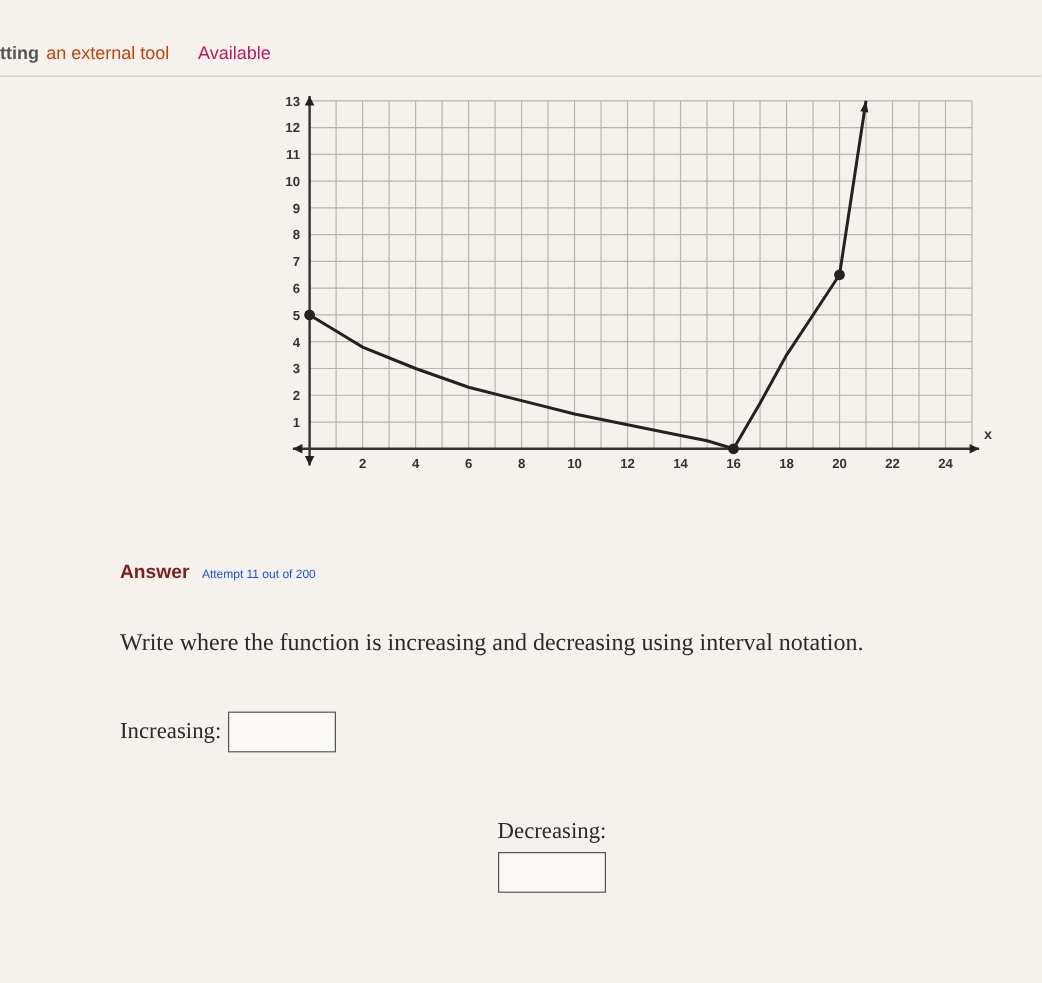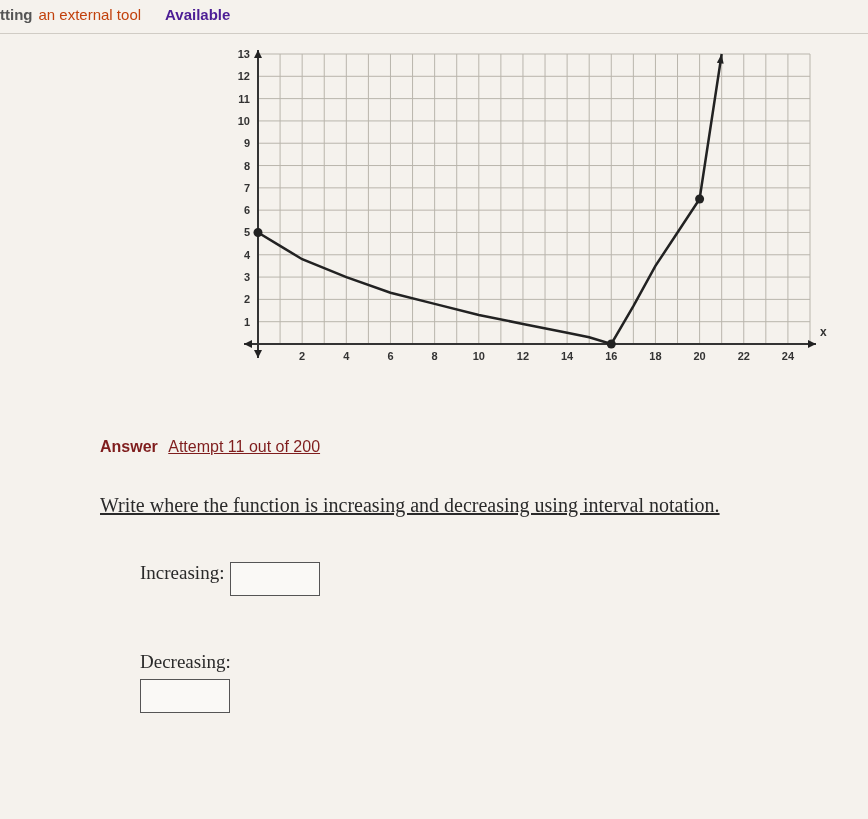--- a/index.html
+++ b/index.html
@@ -12,51 +12,51 @@
     color: #333;
   }
   .header {
     display: flex;
     align-items: flex-end;
     gap: 6px;
     padding: 6px 0 10px 0;
     border-bottom: 1px solid #d0ccc5;
     font-size: 15px;
     color: #6b6b6b;
+    margin-top: 30px;
   }
-  .header .bold { font-weight: 700; color: #4c1d95; }
+  .header .bold { font-weight: 400; color: #be185d; }
   .header .tting { color: #555; font-weight: 600; margin-left: 0; }
   .header .ext { color: #c2410c; margin-right: 18px; }
   .chart-wrap {
     width: 600px;
     margin: 10px 0 0 210px;
     position: relative;
   }
   .answer-block {
     margin: 60px 0 0 100px;
     width: 720px;
   }
   .answer-line { font-size: 16px; color: #333; }
   .answer-line .lbl { font-weight: 700; color: #7f1d1d; }
-  .answer-line .attempt { color: #7f1d1d; font-size: 16px; margin-left: 6px; text-decoration: underline; }
+  .answer-line .attempt { color: #1d4ed8; font-size: 10px; margin-left: 6px; }
   .prompt {
     margin: 38px 0 0 0;
     font-family: Georgia, 'Times New Roman', serif;
     font-size: 20px;
     color: #2a2a2a;
-    text-decoration: underline;
   }
   .field-row {
     margin-top: 45px;
     display: flex;
+    align-items: center;
     gap: 6px;
     font-family: Georgia, 'Times New Roman', serif;
     font-size: 19px;
     color: #2a2a2a;
-    margin-left: 40px;
   }
   .field-row + .field-row { margin-top: 55px; flex-direction: column; }
   .ans-input {
     width: 90px;
     height: 34px;
     border: 1.5px solid #555;
     background: #faf9f6;
     font-size: 16px;
     padding: 2px 4px;
   }

